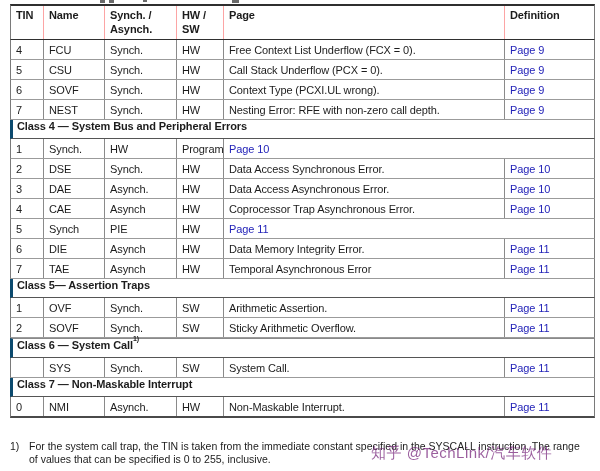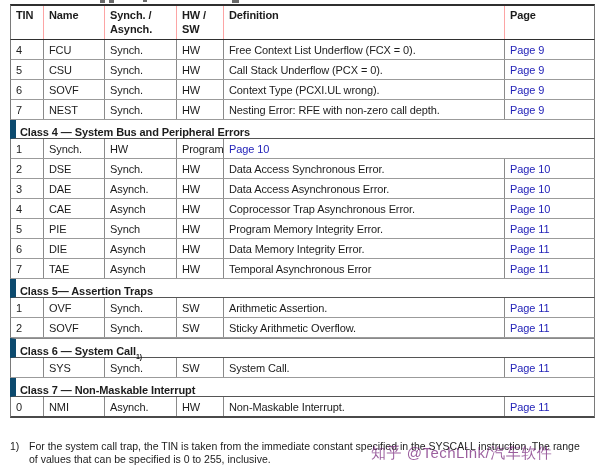--- a/index.html
+++ b/index.html
@@ -14,23 +14,23 @@
   .thead .hcell{padding:2px 2px 0 5px;border-left:1px solid #fca5a5;line-height:1.3;}
   .thead .hcell:first-child{border-left:none;}
   
   .trow{height:19px;border-bottom:1px solid #9b9b9b;border-left:1px solid #7a7a7a;
         border-right:1px solid #7a7a7a;font-size:11px;letter-spacing:-0.1px;}
   .trow .cell{padding-left:5px;border-left:1px solid #8a8a8a;display:flex;align-items:center;
               overflow:hidden;white-space:nowrap;}
   .trow .cell:first-child{border-left:none;}
   .page-link{color:#2323b8;cursor:pointer;}
   
-  .band{height:18px;border-bottom:1px solid #555555;border-left:6px solid #0c4a6e;
+  .band{height:18px;border-bottom:1px solid #555555;border-left:3px solid #0c4a6e;
         border-right:1px solid #7a7a7a;font-weight:bold;font-size:11px;letter-spacing:-0.1px;
-        display:flex;align-items:flex-end;padding-left:4px;}
+        display:flex;align-items:flex-start;padding-left:4px;}
   .band sup{font-size:7px;line-height:0;vertical-align:super;}
   
   .segment-2{}
   .segment-2 .band:first-child{border-top:1px solid #8a8a8a;}
   .seg-end{border-bottom:2px solid #4a4a4a !important;}
   
   .footnote{position:absolute;left:10px;top:440px;width:580px;display:grid;
             grid-template-columns:19px 1fr;font-size:10.5px;line-height:1.25;color:#1c1c1c;}
   
   .watermark{position:absolute;left:371px;top:444px;font-size:15px;color:#701a75;
@@ -58,22 +58,22 @@
       <div class="hcell">TIN</div>
       <div class="hcell">Name</div>
       <div class="hcell">
         <div>Synch. /</div>
         <div>Asynch.</div>
       </div>
       <div class="hcell">
         <div>HW /</div>
         <div>SW</div>
       </div>
+      <div class="hcell">Page</div>
       <div class="hcell">Definition</div>
-      <div class="hcell">Page</div>
     </div>
 
     <div>
         <div class="trow grid6">
           <div class="cell">4</div>
           <div class="cell">FCU</div>
           <div class="cell">Synch.</div>
           <div class="cell">HW</div>
           <div class="cell">Free Context List Underflow (FCX = 0).</div>
           <div class="cell">
@@ -147,24 +147,23 @@
           <div class="cell">CAE</div>
           <div class="cell">Asynch</div>
           <div class="cell">HW</div>
           <div class="cell">Coprocessor Trap Asynchronous Error.</div>
           <div class="cell">
             <span class="page-link">Page 10</span>
           </div>
         </div>
         <div class="trow grid6">
           <div class="cell">5</div>
+          <div class="cell">Synch</div>
           <div class="cell">PIE</div>
-          <div class="cell">Synch</div>
-          <div class="cell">HW</div>
-          <div class="cell">Program Memory Integrity Error.</div>
+          <div class="cell">HW</div>
           <div class="cell">
             <span class="page-link">Page 11</span>
           </div>
         </div>
         <div class="trow grid6">
           <div class="cell">6</div>
           <div class="cell">DIE</div>
           <div class="cell">Asynch</div>
           <div class="cell">HW</div>
           <div class="cell">Data Memory Integrity Error.</div>

